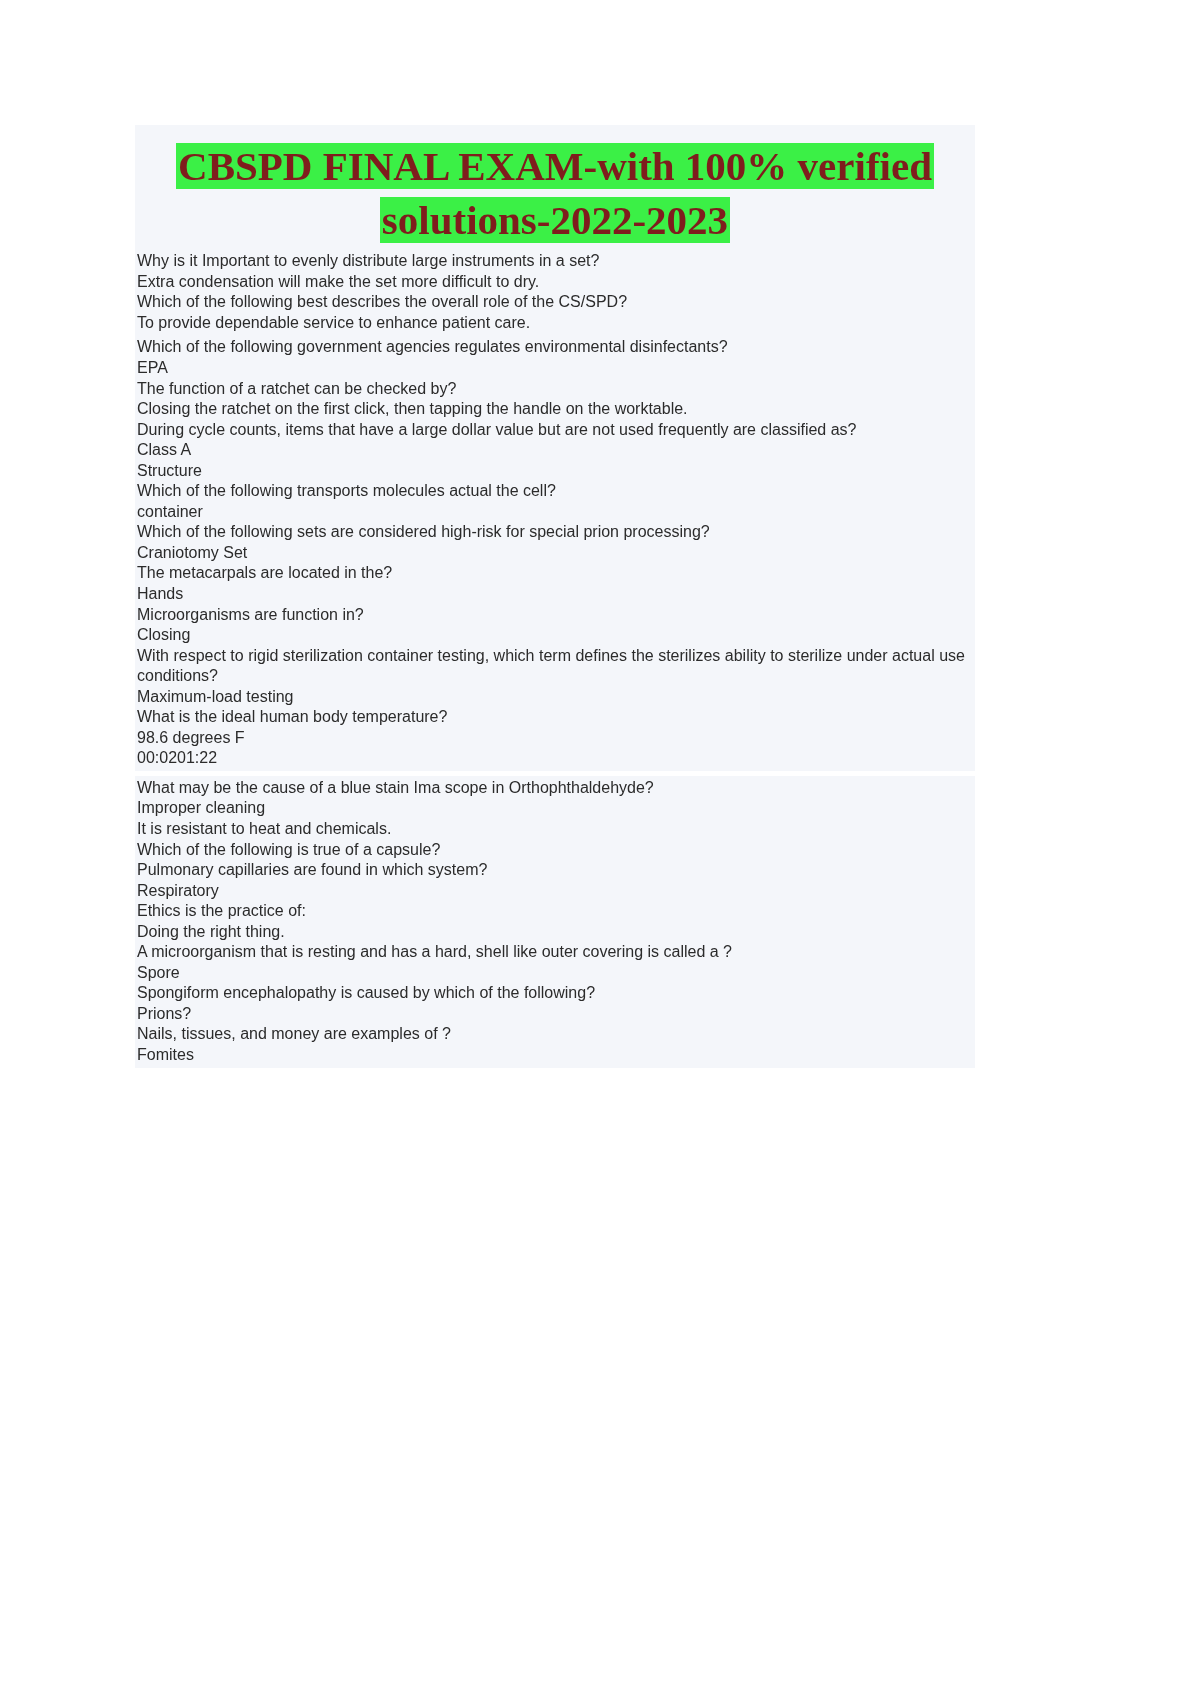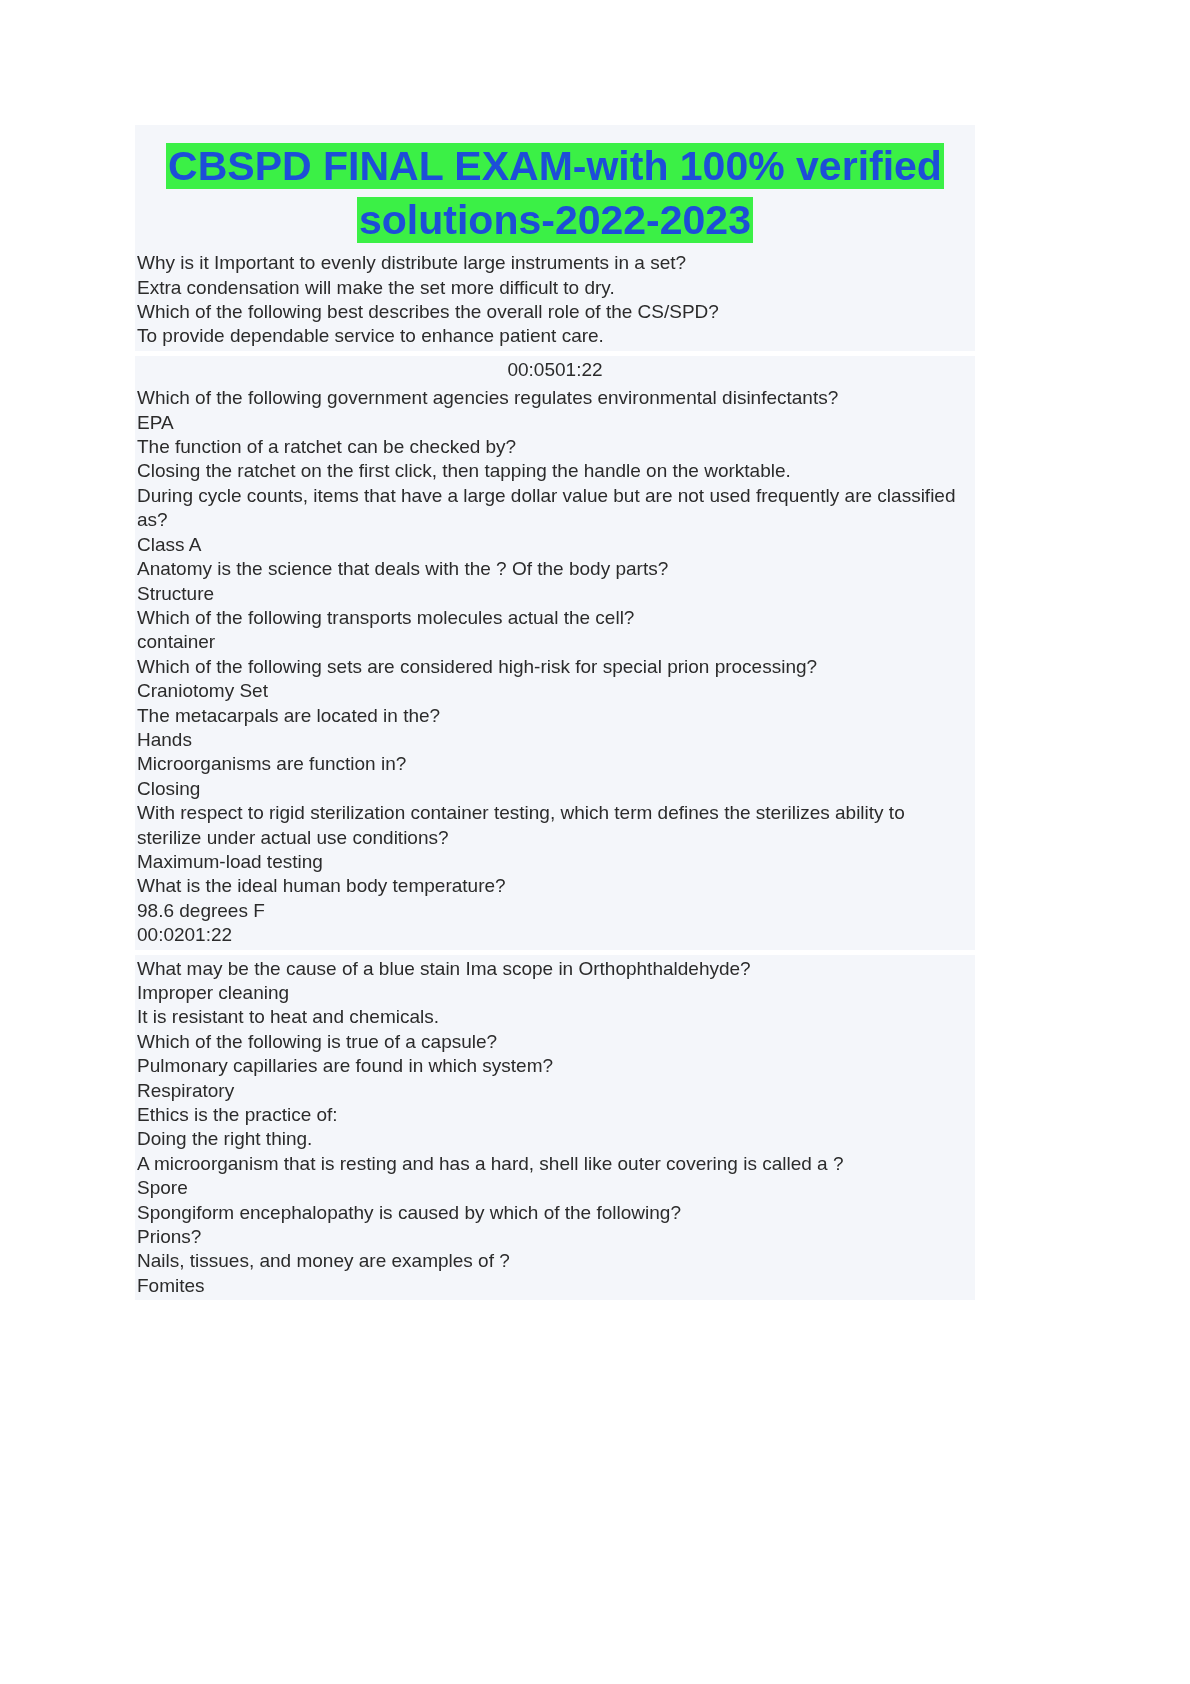--- a/index.html
+++ b/index.html
@@ -30,37 +30,38 @@
     background: #f4f6fa;
     padding: 14px 0 2px 0;
   }
   .doc-title {
     margin: 0;
     padding: 0;
     text-align: center;
     font-size: 41px;
     line-height: 1.32;
     font-weight: bold;
-    color: #1d4ed8;
+    color: #7f1d1d;
+    font-family: Liberation Serif, serif;
   }
   .doc-title .hl {
     background: #3bf046;
     padding: 0 2px;
     box-decoration-break: clone;
     -webkit-box-decoration-break: clone;
   }
   .block {
     background: #f4f6fa;
     padding: 2px 0 2px 0;
   }
   .block.spaced {
     margin-top: 5px;
   }
   .line {
-    font-size: 19px;
+    font-size: 16px;
     line-height: 1.285;
     color: #2b2b2b;
     white-space: pre-wrap;
     padding: 0 2px;
   }
   .line.center {
     text-align: center;
   }
 </style>
 </head>
@@ -76,32 +77,28 @@
       </h1>
     </div>
 
     <div class="block">
       <div class="line">Why is it Important to evenly distribute large instruments in a set?</div>
       <div class="line">Extra condensation will make the set more difficult to dry.</div>
       <div class="line">Which of the following best describes the overall role of the CS/SPD?</div>
       <div class="line">To provide dependable service to enhance patient care.</div>
     </div>
 
-    <div class="block spaced">
-      <div class="line center">00:0501:22</div>
-    </div>
 
     <div class="block">
       <div class="line">Which of the following government agencies regulates environmental disinfectants?</div>
       <div class="line">EPA</div>
       <div class="line">The function of a ratchet can be checked by?</div>
       <div class="line">Closing the ratchet on the first click, then tapping the handle on the worktable.</div>
       <div class="line">During cycle counts, items that have a large dollar value but are not used frequently are classified as?</div>
       <div class="line">Class A</div>
-      <div class="line">Anatomy is the science that deals with the ? Of the body parts?</div>
       <div class="line">Structure</div>
       <div class="line">Which of the following transports molecules actual the cell?</div>
       <div class="line">container</div>
       <div class="line">Which of the following sets are considered high-risk for special prion processing?</div>
       <div class="line">Craniotomy Set</div>
       <div class="line">The metacarpals are located in the?</div>
       <div class="line">Hands</div>
       <div class="line">Microorganisms are function in?</div>
       <div class="line">Closing</div>
       <div class="line">With respect to rigid sterilization container testing, which term defines the sterilizes ability to sterilize under actual use conditions?</div>

